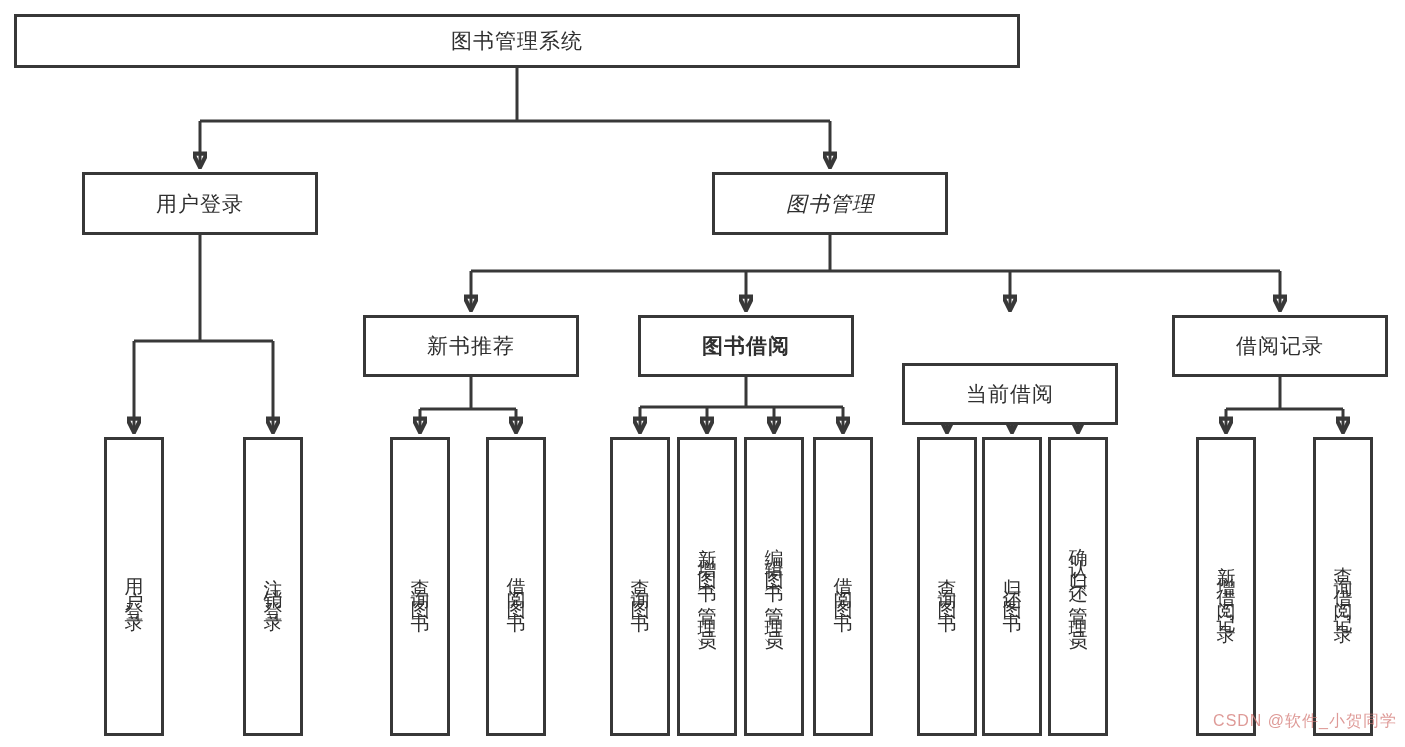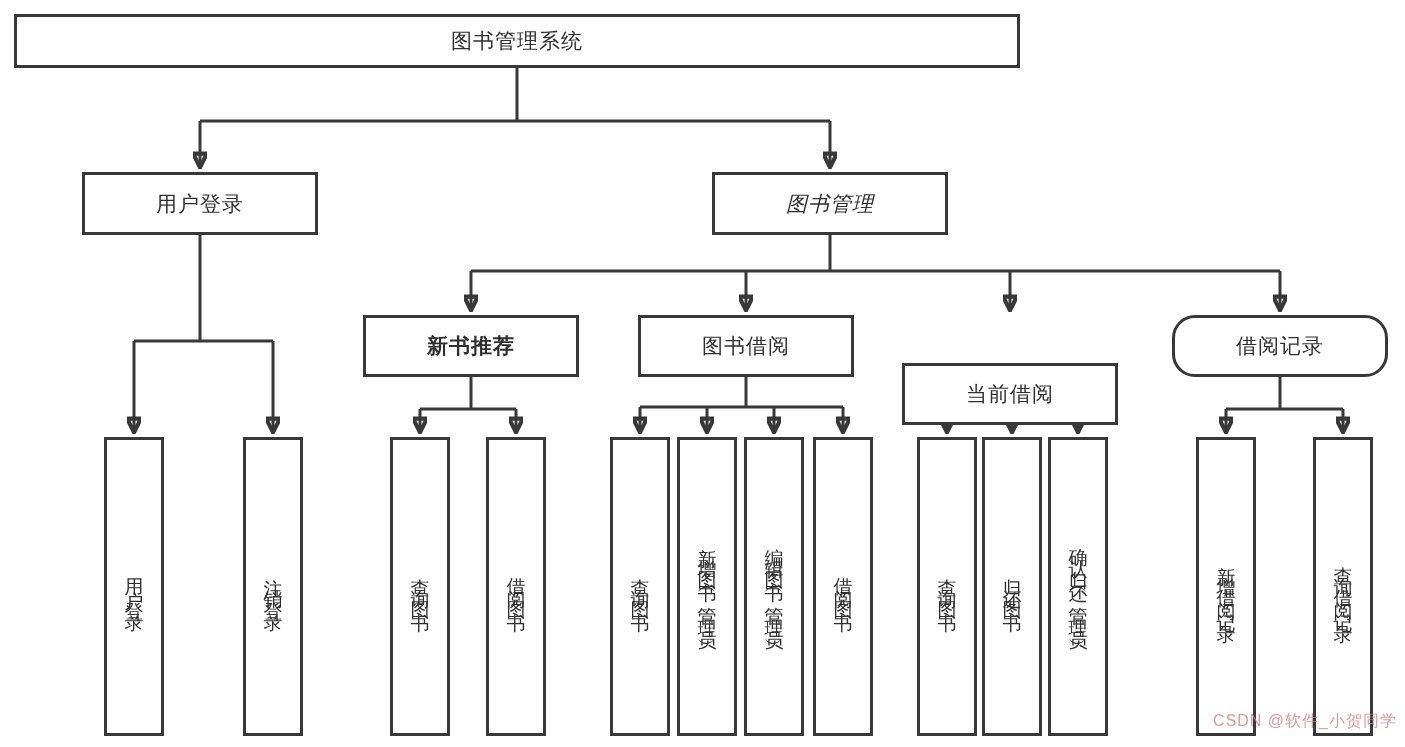--- a/index.html
+++ b/index.html
@@ -130,30 +130,30 @@
     <span>图书管理系统</span>
   </div>
 
   <div class="box box-h" style="left:82px; top:172px; width:236px; height:63px;">
     <span>用户登录</span>
   </div>
   <div class="box box-h" style="left:712px; top:172px; width:236px; height:63px;font-style:italic;">
     <span>图书管理</span>
   </div>
 
-  <div class="box box-h" style="left:363px; top:315px; width:216px; height:62px;font-weight:bold;">
+  <div class="box box-h" style="left:363px; top:315px; width:216px; height:62px;">
     <span>新书推荐</span>
   </div>
-  <div class="box box-h" style="left:638px; top:315px; width:216px; height:62px;">
+  <div class="box box-h" style="left:638px; top:315px; width:216px; height:62px;font-weight:bold;">
     <span>图书借阅</span>
   </div>
   <div class="box box-h" style="left:902px; top:315px; width:216px; height:62px;margin-top:48px;">
     <span>当前借阅</span>
   </div>
-  <div class="box box-h" style="left:1172px; top:315px; width:216px; height:62px;border-radius:23px;">
+  <div class="box box-h" style="left:1172px; top:315px; width:216px; height:62px;">
     <span>借阅记录</span>
   </div>
 
   <div class="box leaf" style="left:104px;">
     <span class="vtext">用户登录</span>
   </div>
   <div class="box leaf" style="left:243px;">
     <span class="vtext">注销登录</span>
   </div>
 

